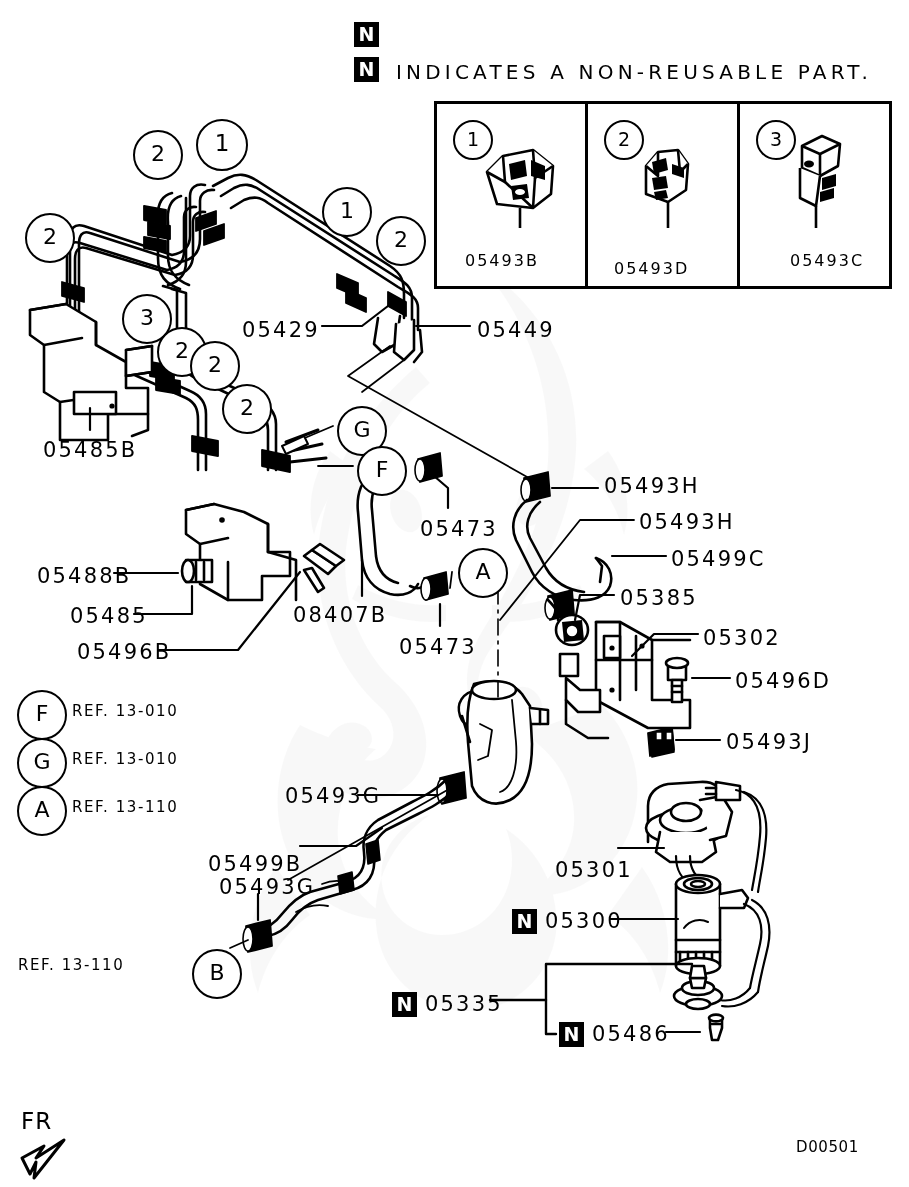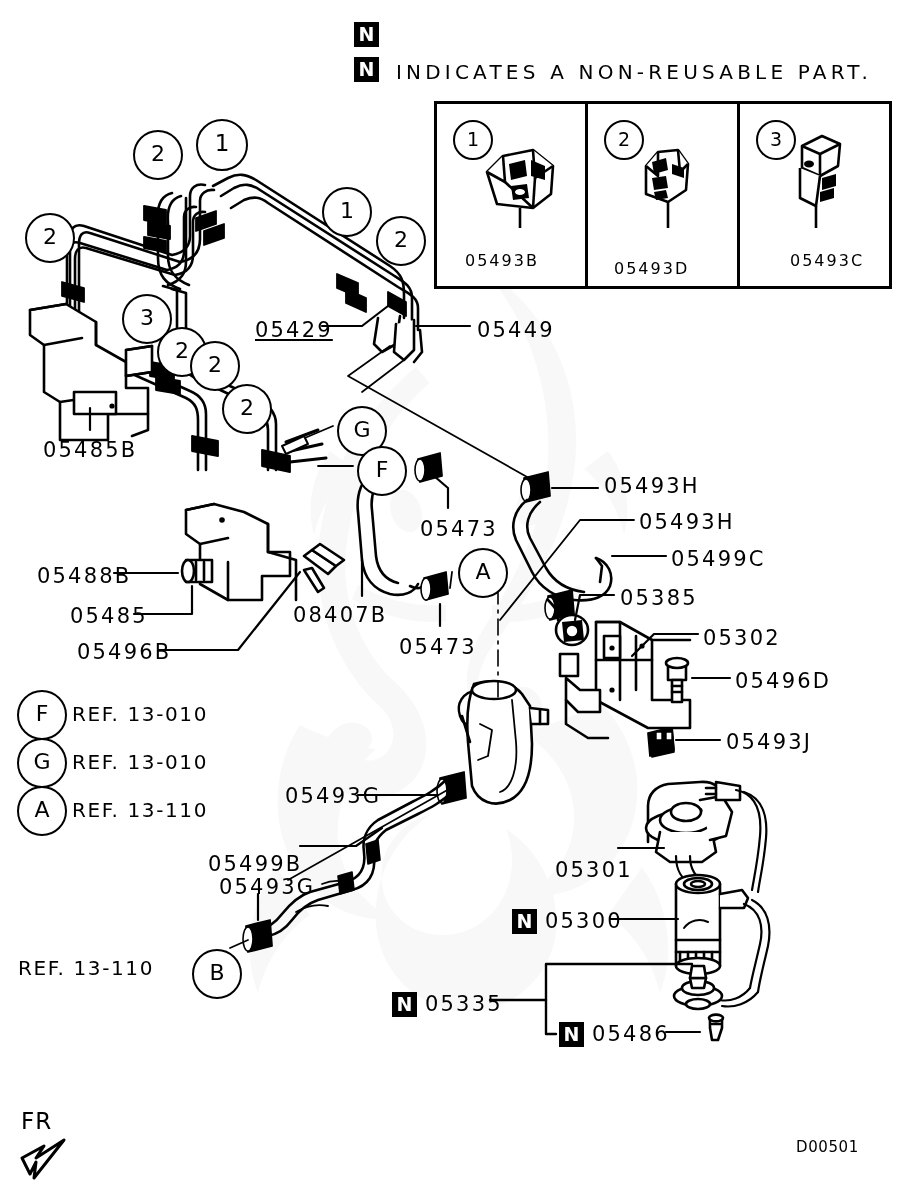--- a/index.html
+++ b/index.html
@@ -12,21 +12,21 @@
   #watermark{position:absolute;left:180px;top:255px;width:560px;height:780px;
              opacity:.085;pointer-events:none;}
 
   
   .layer{position:absolute;left:0;top:0;width:909px;height:1187px;
          pointer-events:none;}
 
   
   .pn{position:absolute;font-family:"DejaVu Sans",sans-serif;
       font-size:21px;letter-spacing:2.2px;white-space:nowrap;line-height:1;}
-  .ref{position:absolute;font-size:20px;letter-spacing:1.6px;white-space:nowrap;}
+  .ref{position:absolute;font-size:15px;letter-spacing:1.6px;white-space:nowrap;}
   .legend-pn{position:absolute;font-size:16px;letter-spacing:2px;white-space:nowrap;}
   .note-jp{position:absolute;font-size:19px;letter-spacing:0px;white-space:nowrap;}
   .note-en{position:absolute;font-size:20px;letter-spacing:4.2px;white-space:nowrap;margin-left:8px;}
   .diagid{position:absolute;font-size:15px;letter-spacing:.6px;white-space:nowrap;}
   .frtxt{position:absolute;font-size:23px;letter-spacing:1px;white-space:nowrap;}
 
   
   .nbadge{position:absolute;width:25px;height:25px;background:#000;color:#fff;
           font-family:"DejaVu Sans",sans-serif;font-weight:bold;font-size:19px;
           line-height:25px;text-align:center;}
@@ -443,21 +443,21 @@
       <div class="circ md" style="left: 157px; top: 327px;">2</div>
       <div class="circ md" style="left: 190px; top: 341px;">2</div>
       <div class="circ md" style="left: 222px; top: 384px;">2</div>
       <div class="circ md" style="left: 337px; top: 406px;">G</div>
       <div class="circ md" style="left: 357px; top: 446px;">F</div>
       <div class="circ md" style="left: 458px; top: 548px;">A</div>
     </div>
 
   <div id="label-host">
       <div class="pn" style="left: 43px; top: 440px;">05485B</div>
-      <div class="pn" style="left: 255px; top: 320px; text-decoration: underline;">05429</div>
+      <div class="pn" style="left: 242px; top: 320px;">05429</div>
       <div class="pn" style="left: 477px; top: 320px;">05449</div>
       <div class="pn" style="left: 604px; top: 476px;">05493H</div>
       <div class="pn" style="left: 639px; top: 512px;">05493H</div>
       <div class="pn" style="left: 671px; top: 549px; text-align: right;">05499C</div>
       <div class="pn" style="left: 620px; top: 588px;">05385</div>
       <div class="pn" style="left: 703px; top: 628px;">05302</div>
       <div class="pn" style="left: 735px; top: 671px;">05496D</div>
       <div class="pn" style="left: 726px; top: 732px;">05493J</div>
       <div class="pn" style="left: 420px; top: 519px;">05473</div>
       <div class="pn" style="left: 399px; top: 637px;">05473</div>

